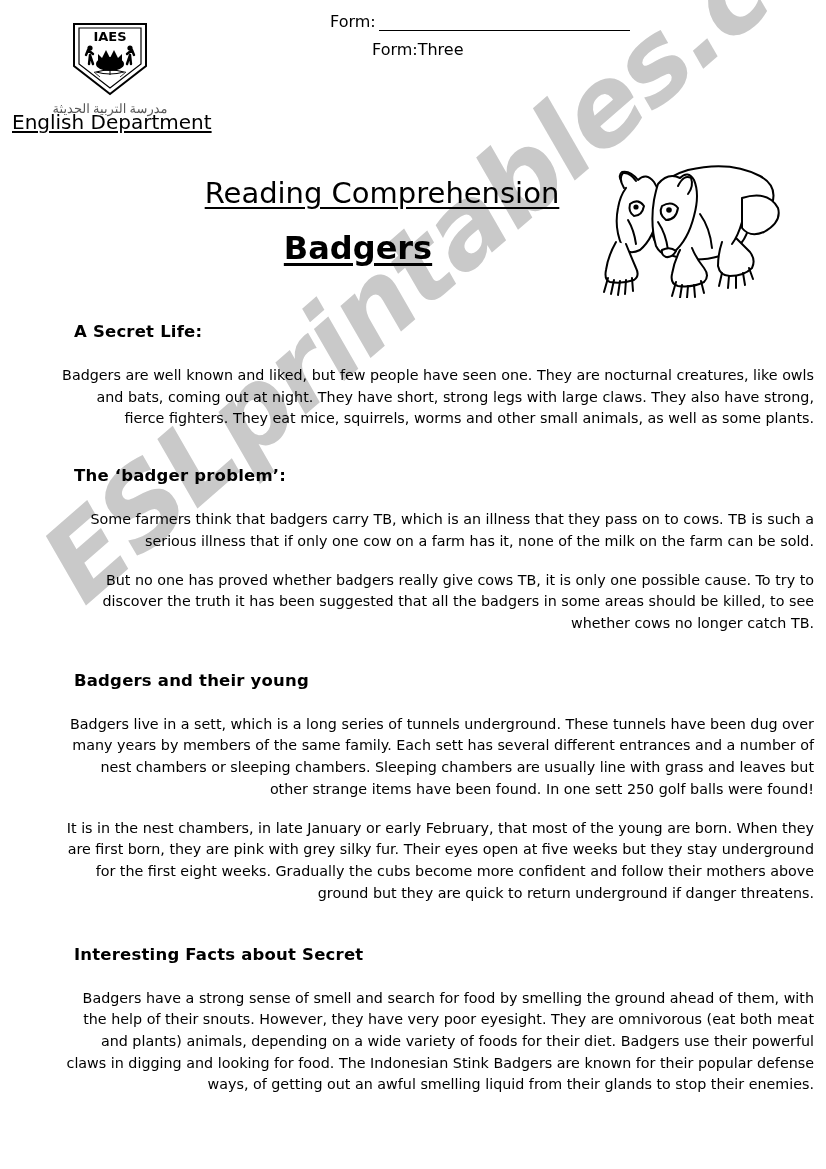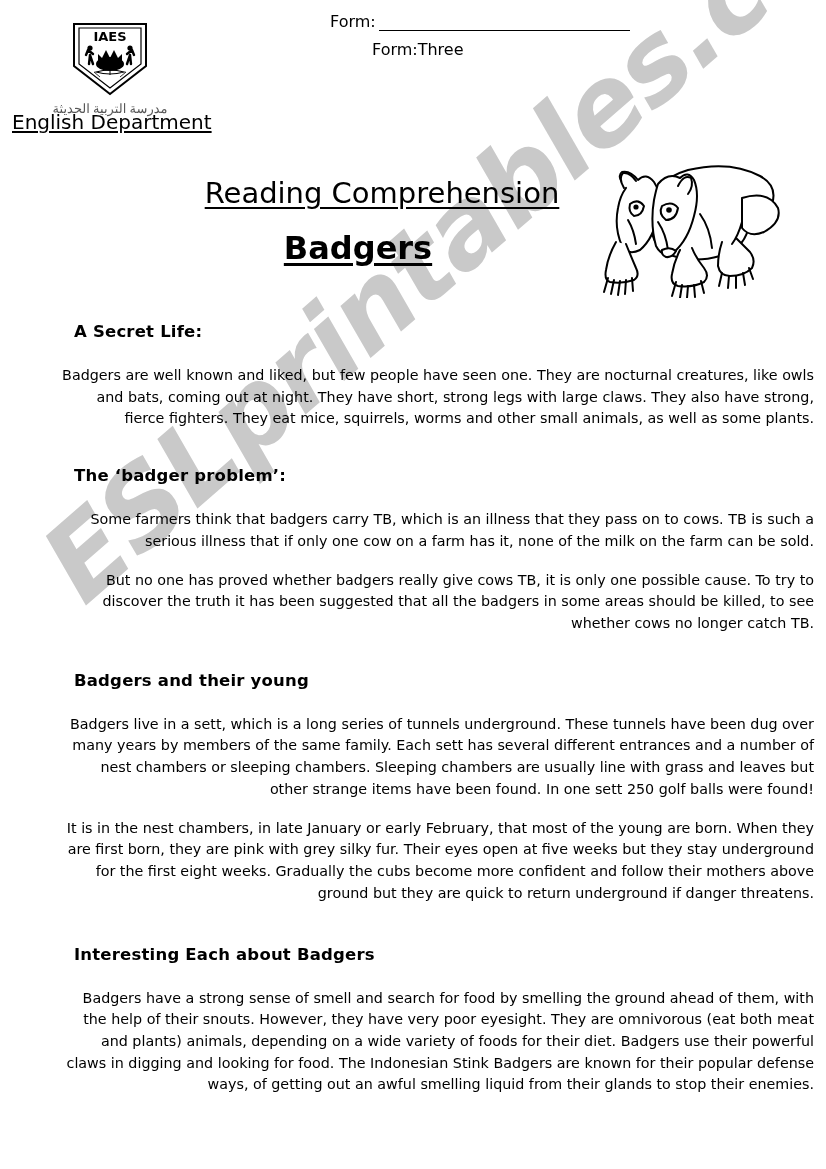--- a/index.html
+++ b/index.html
@@ -314,20 +314,20 @@
       <h2 class="sec-head">Badgers and their young</h2>
       <div class="sec-body">
         <p>Badgers live in a sett, which is a long series of tunnels underground. These tunnels have been dug over many years by members of the same family. Each sett has several different entrances and a number of nest chambers or sleeping chambers. Sleeping chambers are usually line with grass and leaves but other strange items have been found. In one sett 250 golf balls were found!</p>
         <p>It is in the nest chambers, in late January or early February, that most of the young are born. When they are first born, they are pink with grey silky fur. Their eyes open at five weeks but they stay underground for the first eight weeks. Gradually the cubs become more confident and follow their mothers above ground but they are quick to return underground if danger threatens.</p>
       </div>
     </div>
 
     <div class="sp-3"></div>
 
     <div class="section">
-      <h2 class="sec-head">Interesting Each about Badgers</h2>
+      <h2 class="sec-head">Interesting Facts about Secret</h2>
       <div class="sec-body">
         <p>Badgers have a strong sense of smell and search for food by smelling the ground ahead of them, with the help of their snouts. However, they have very poor eyesight. They are omnivorous (eat both meat and plants) animals, depending on a wide variety of foods for their diet. Badgers use their powerful claws in digging and looking for food. The Indonesian Stink Badgers are known for their popular defense ways, of getting out an awful smelling liquid from their glands to stop their enemies.</p>
       </div>
     </div>
 
   </div>
 </div>
 
 </body></html>

